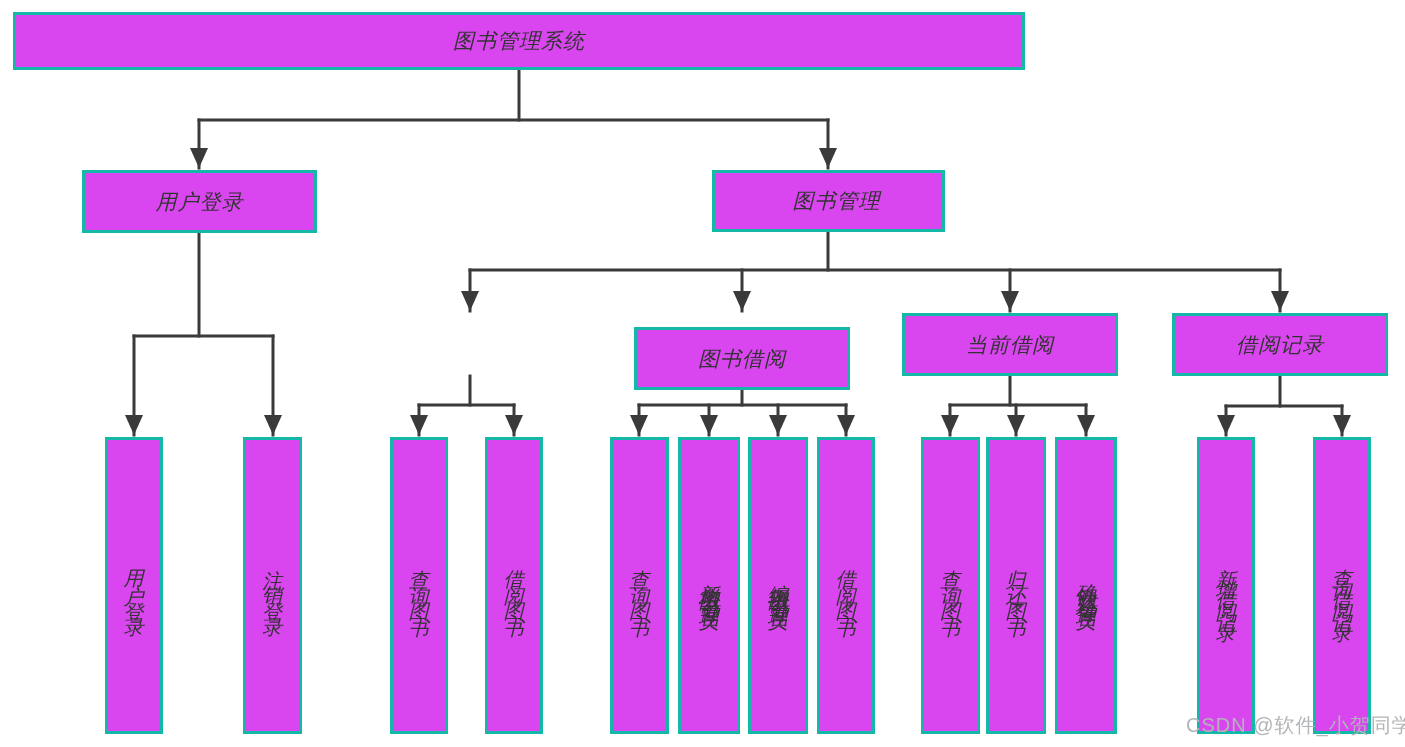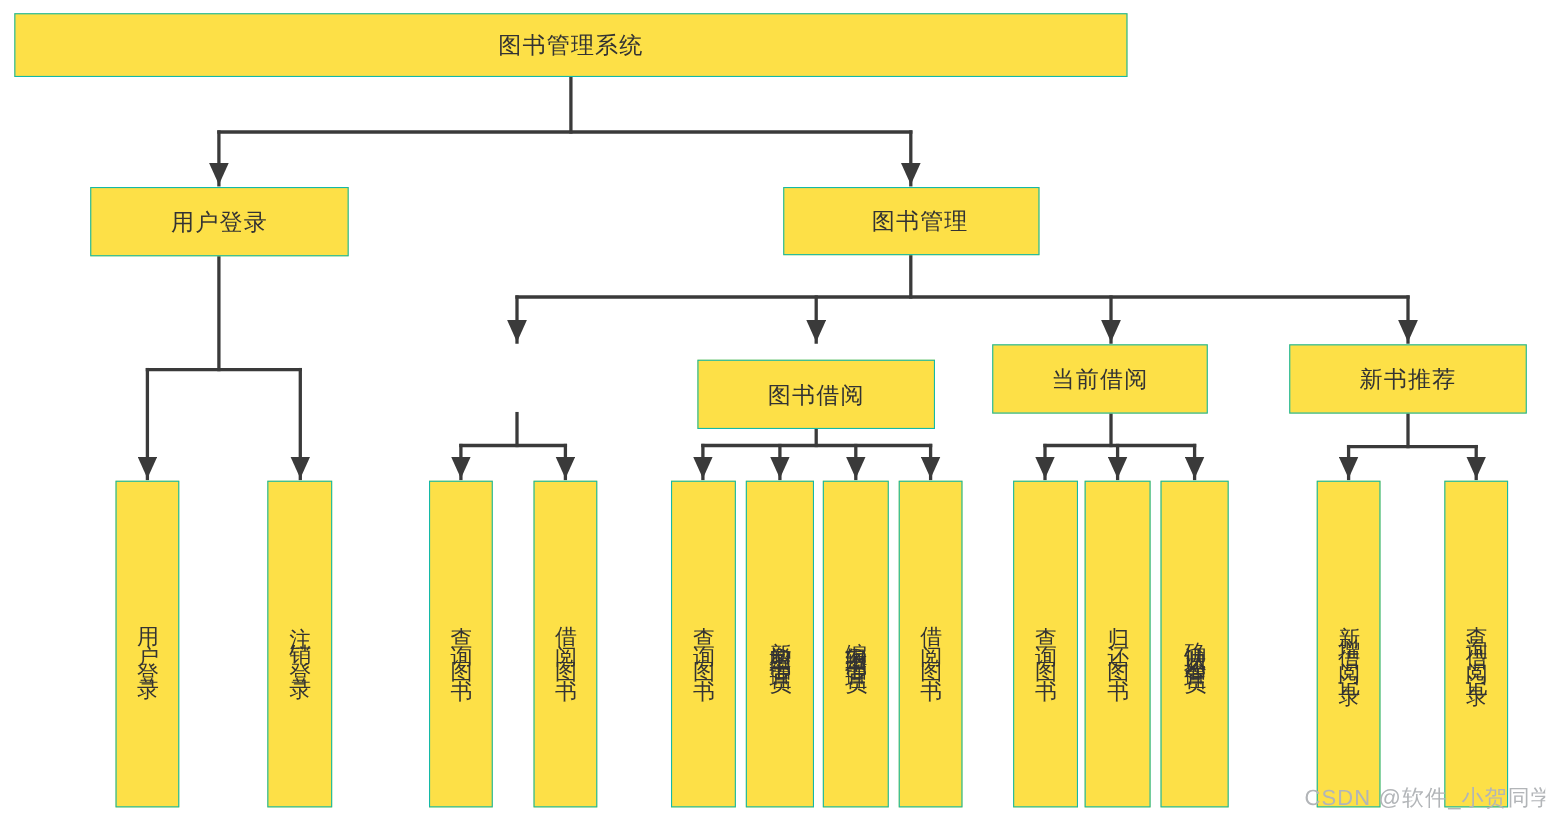--- a/index.html
+++ b/index.html
@@ -16,27 +16,28 @@
     overflow: hidden;
   }
   #connectors {
     position: absolute;
     left: 0; top: 0;
     z-index: 0;
   }
   .box {
     position: absolute;
     box-sizing: border-box;
-    background: #fde047;
-    border: 1px solid #14b8a6;
+    background: #d946ef;
+    border: 3px solid #14b8a6;
     color: #333333;
     display: flex;
     align-items: center;
     justify-content: center;
     z-index: 1;
+    font-style: italic;
   }
   .hbox {
     font-size: 21px;
     letter-spacing: 1px;
   }
   .leaf {
     top: 437px;
     height: 297px;
     font-size: 20px;
   }
@@ -114,22 +115,22 @@
       <line x1="1342" y1="406" x2="1342" y2="435" marker-end="url(#arw)"></line>
     </g>
   </svg>
 
   <div class="box hbox" style="left:13px; top:12px; width:1012px; height:58px;">图书管理系统</div>
 
   <div class="box hbox" style="left:82px; top:170px; width:235px; height:63px;">用户登录</div>
   <div class="box hbox" style="left:712px; top:170px; width:233px; height:62px;padding-left:16px;">图书管理</div>
 
   <div class="box hbox" style="left:634px; top:327px; width:216px; height:63px;">图书借阅</div>
-  <div class="box hbox" style="left:902px; top:313px; width:196px; height:63px;text-align:center;">当前借阅</div>
-  <div class="box hbox" style="left:1172px; top:313px; width:216px; height:63px;">新书推荐</div>
+  <div class="box hbox" style="left:902px; top:313px; width:216px; height:63px;text-align:center;">当前借阅</div>
+  <div class="box hbox" style="left:1172px; top:313px; width:216px; height:63px;">借阅记录</div>
 
   <div class="box leaf ls-wide" style="left:105px; width:58px;">
     <span class="vtext">用户登录</span>
   </div>
   <div class="box leaf ls-wide" style="left:243px; width:59px;">
     <span class="vtext">注销登录</span>
   </div>
 
   <div class="box leaf ls-wide" style="left:390px; width:58px;">
     <span class="vtext">查询图书</span>

